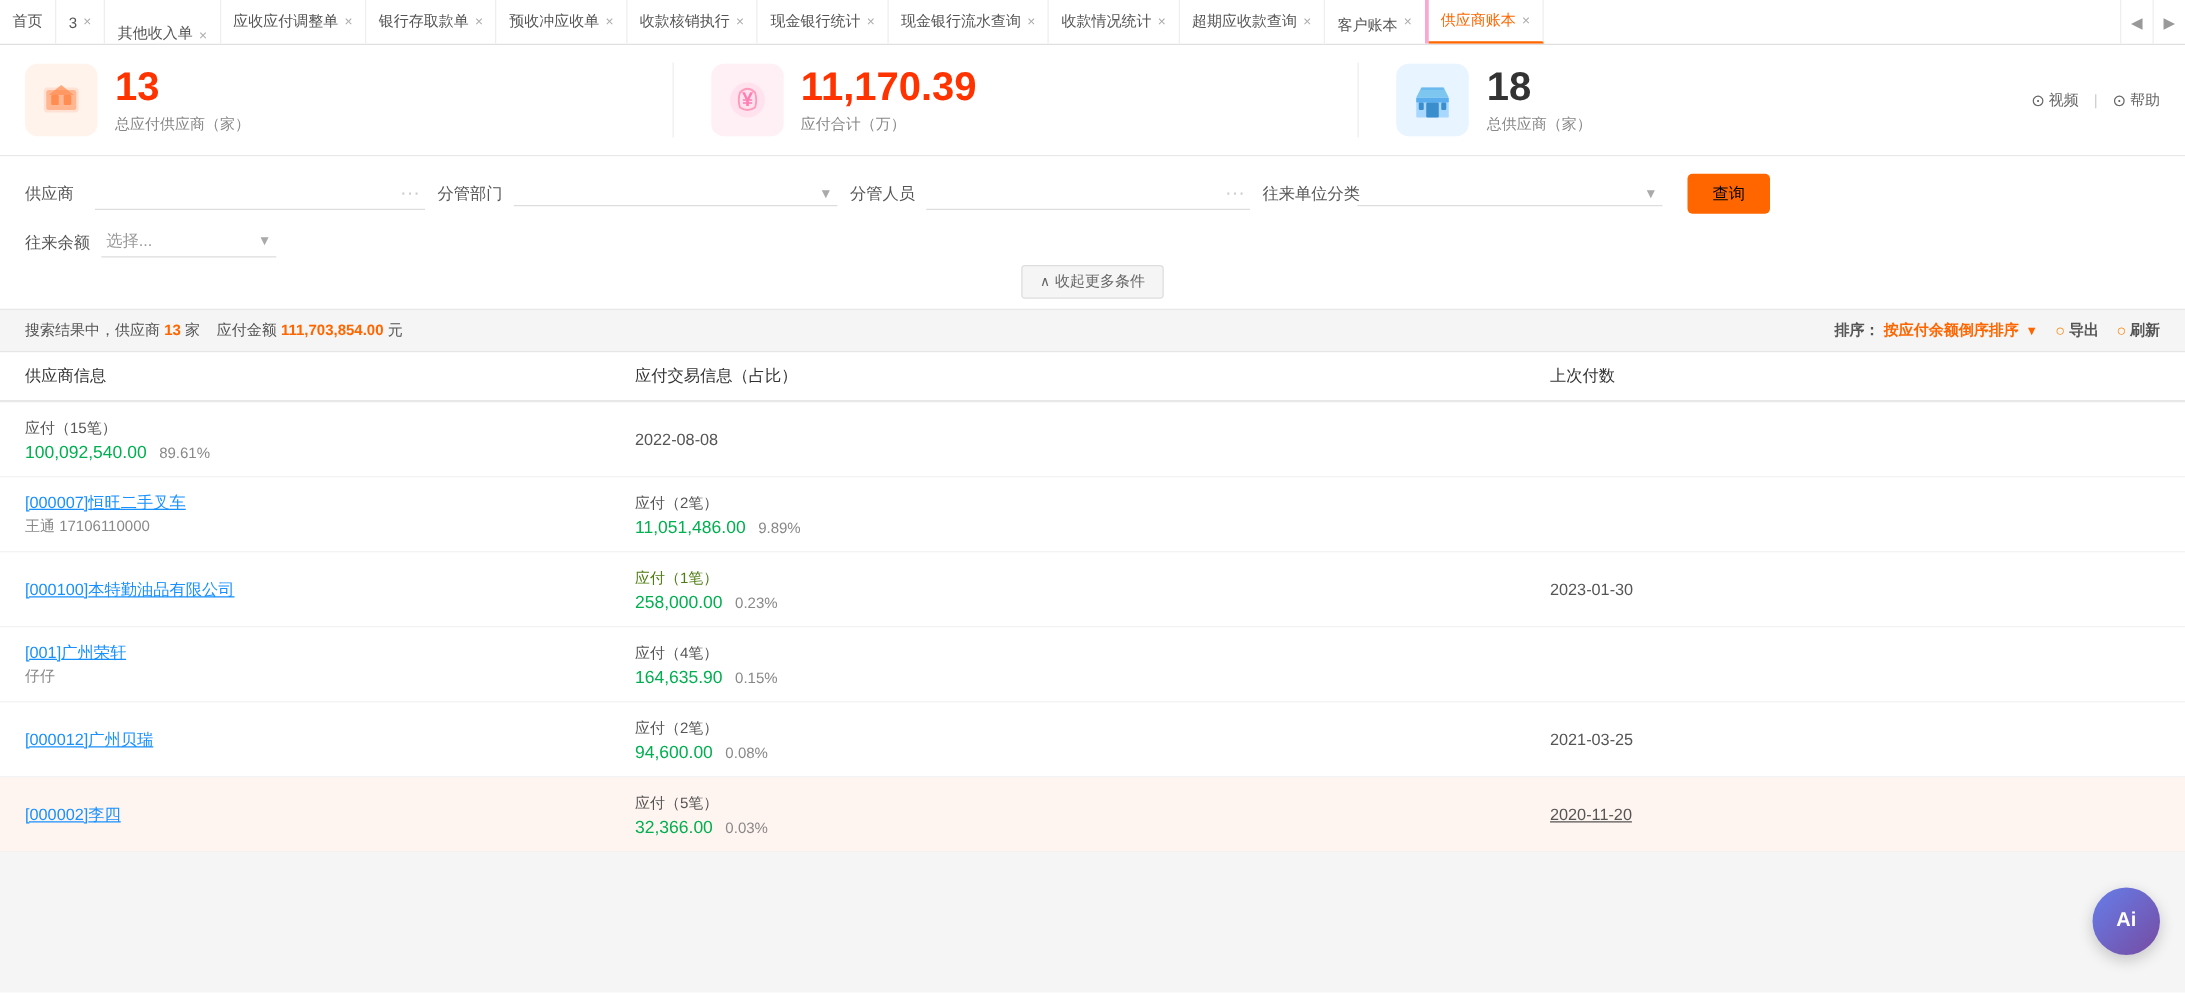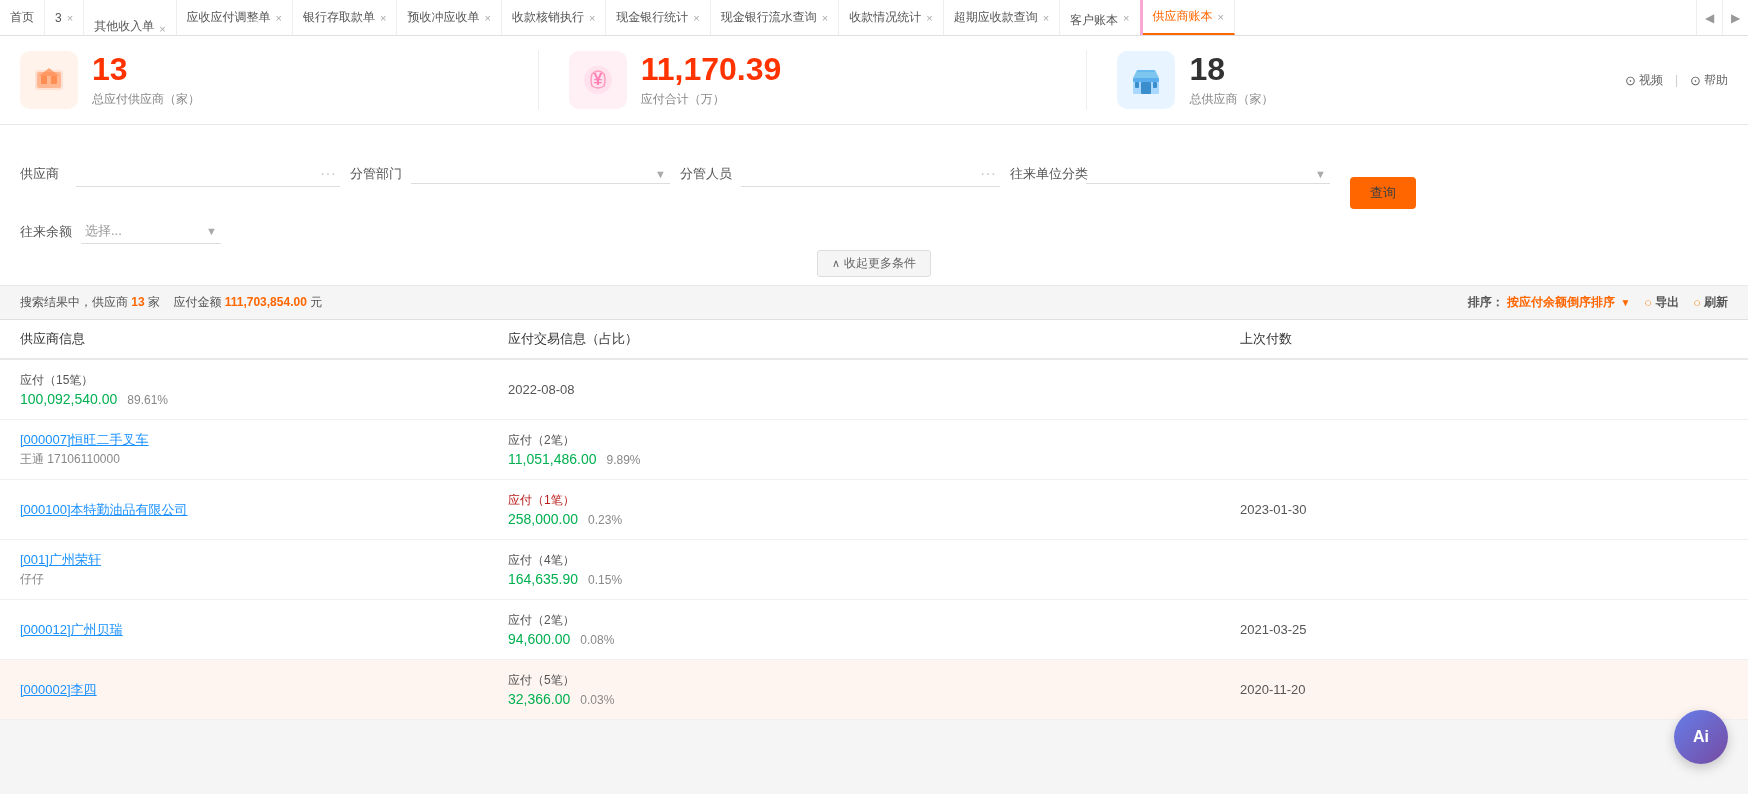--- a/index.html
+++ b/index.html
@@ -164,21 +164,21 @@
     </div>
 
     <div style="display:flex;align-items:center;gap:6px;flex:1;min-width:200px;max-width:320px;">
       <label style="font-size:13px;color:#555;white-space:nowrap;width:70px;">往来单位分类</label>
       <div style="flex:1;display:flex;align-items:center;border-bottom:1px solid #ddd;padding:3px 4px;cursor:pointer;">
         <span style="flex:1;font-size:13px;color:#999;"></span>
         <span style="color:#aaa;font-size:11px;">▼</span>
       </div>
     </div>
 
-    <button style="background:#ff6600;color:#404040;border:none;border-radius:4px;padding:7px 20px;font-size:13px;cursor:pointer;flex-shrink:0;margin-left:10px;margin-top:38px;">查询</button>
+    <button style="background:#ff6600;color:#000000;border:none;border-radius:4px;padding:7px 20px;font-size:13px;cursor:pointer;flex-shrink:0;margin-left:10px;">查询</button>
   </div>
 
   <div style="display:flex;align-items:center;gap:10px;margin-bottom:6px;">
     <div style="display:flex;align-items:center;gap:6px;min-width:200px;max-width:320px;">
       <label style="font-size:13px;color:#555;white-space:nowrap;width:55px;">往来余额</label>
       <div style="width:140px;display:flex;align-items:center;border-bottom:1px solid #ddd;padding:3px 4px;cursor:pointer;">
         <span style="flex:1;font-size:13px;color:#999;">选择...</span>
         <span style="color:#aaa;font-size:11px;">▼</span>
       </div>
     </div>
@@ -254,21 +254,21 @@
         <span style="font-size:12px;color:#888;">9.89%</span>
       </div>
     </div>
   </div>
 
   <div style="display:grid;grid-template-columns:2fr 3fr 2fr;padding:10px 20px;border-bottom:1px solid #f0f0f0;background:#fff;align-items:center;min-height:60px;">
     <div>
       <span style="color:#1890ff;font-size:13px;cursor:pointer;text-decoration:underline;">[000100]</span><span style="color:#1890ff;font-size:13px;cursor:pointer;text-decoration:underline;">本特勤油品有限公司</span>
     </div>
     <div style="display:flex;flex-direction:column;gap:2px;">
-      <span style="font-size:12px;color:#b91c1c;">
+      <span style="font-size:12px;color:#4d7c0f;">
         <span>应付</span>（<span>1笔</span>）
       </span>
       <div style="display:flex;align-items:baseline;gap:10px;">
         <span style="color:#00b050;font-size:14px;font-weight:500;cursor:pointer;">258,000.00</span>
         <span style="font-size:12px;color:#888;">0.23%</span>
       </div>
     </div>
     <div style="font-size:13px;color:#555;">2023-01-30</div>
   </div>
 
@@ -311,19 +311,19 @@
     </div>
     <div style="display:flex;flex-direction:column;gap:2px;">
       <span style="font-size:12px;color:#555;">
         <span>应付</span>（<span>5笔</span>）
       </span>
       <div style="display:flex;align-items:baseline;gap:10px;">
         <span style="color:#00b050;font-size:14px;font-weight:500;cursor:pointer;">32,366.00</span>
         <span style="font-size:12px;color:#888;">0.03%</span>
       </div>
     </div>
-    <div style="font-size:13px;color:#555;">2020-11-20</div>
+    <div style="font-size:13px;color:#555;text-decoration:underline;">2020-11-20</div>
   </div>
 </div>
 
 <div style="position:fixed;bottom:30px;right:20px;width:54px;height:54px;background:linear-gradient(135deg,#667eea,#764ba2);border-radius:50%;display:flex;align-items:center;justify-content:center;cursor:pointer;box-shadow:0 4px 12px rgba(0,0,0,0.2);z-index:999;">
   <span style="color:#fff;font-size:16px;font-weight:bold;">Ai</span>
 </div>
 
 </body></html>

